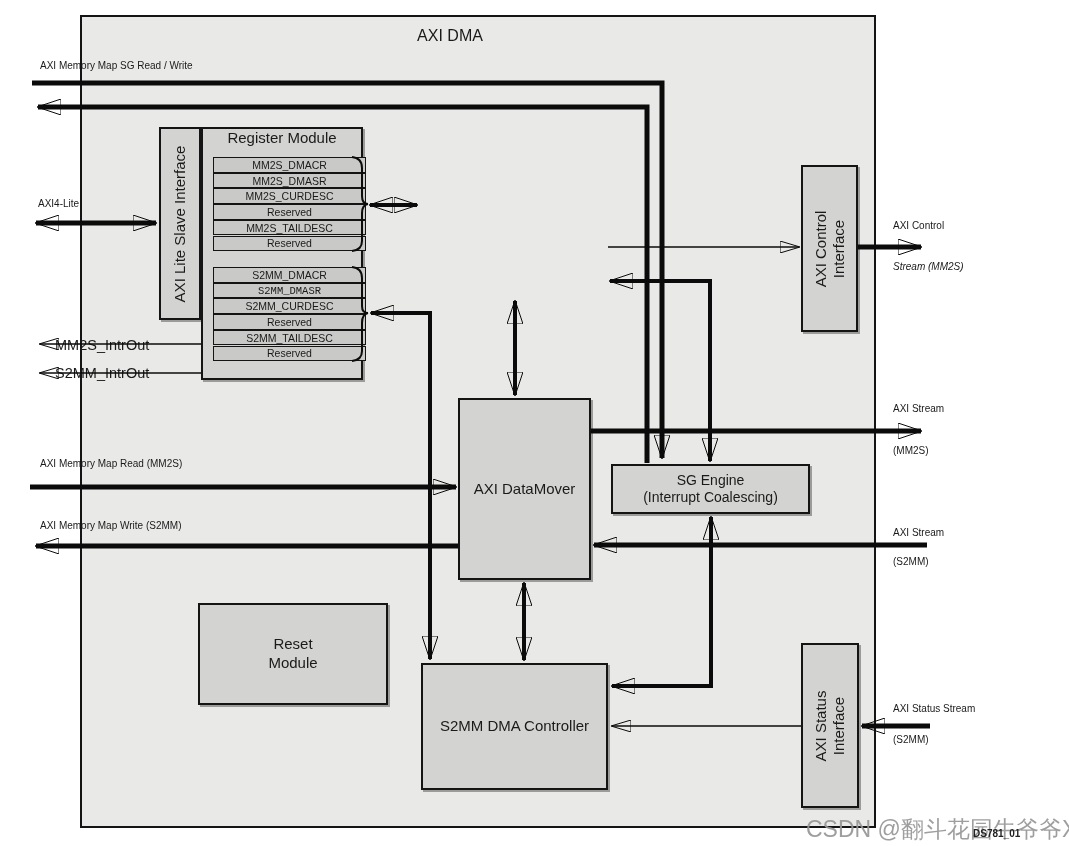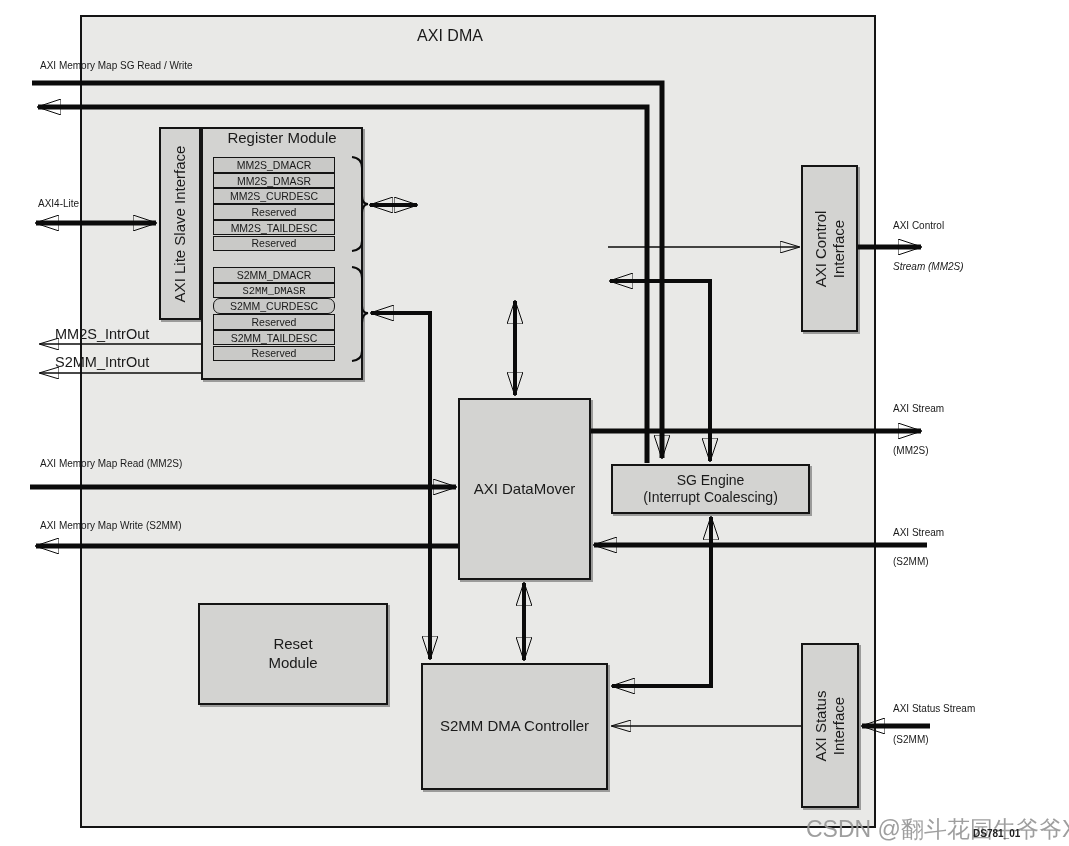--- a/index.html
+++ b/index.html
@@ -7,31 +7,31 @@
   #stage { position:relative; width:1069px; height:846px; background:#ffffff; overflow:hidden; }
 
   .outer { position:absolute; left:80px; top:15px; width:796px; height:813px;
            background:#e9e9e7; border:2.5px solid #141414; }
 
   .box { position:absolute; background:#d3d3d1; border:2px solid #141414;
          box-shadow:2px 2px 0 rgba(60,60,60,.45);
          display:flex; align-items:center; justify-content:center;
          text-align:center; font-size:15px; line-height:1.25; }
 
-  .regrow { position:absolute; left:213px; width:122px; height:15.7px;
+  .regrow { position:absolute; left:213px; width:153px; height:15.7px;
             background:#c9c9c7; border:1.5px solid #141414;
             font-size:10.5px; line-height:12px; text-align:center;
             display:flex; align-items:center; justify-content:center; }
 
   .vwrap { position:absolute; left:50%; top:50%;
            transform:translate(-50%,-50%) rotate(-90deg);
            white-space:nowrap; text-align:center; font-size:15px; line-height:1.2; }
 
   .lbl { position:absolute; font-size:10px; white-space:nowrap; }
-  .lbl-sm { position:absolute; font-size:14.5px; white-space:nowrap; }
+  .lbl-sm { position:absolute; font-size:14.5px; white-space:nowrap;margin-top:11px; }
 
   #connectors { position:absolute; left:0; top:0; z-index:5; pointer-events:none; }
   #connectors path { stroke:#0b0b0b; fill:none; }
 
   .title { position:absolute; left:80px; top:27px; width:740px; text-align:center;
            font-size:16px; }
 
   .watermark { position:absolute; left:806px; top:814px; font-size:23px;
                color:rgba(150,150,150,.92); white-space:nowrap; z-index:20; }
   .figid { position:absolute; left:973px; top:828px; font-size:10px; font-weight:bold;
@@ -55,21 +55,21 @@
 
   <div class="regrow" style="top:157px;">MM2S_DMACR</div>
   <div class="regrow" style="top:172.7px;">MM2S_DMASR</div>
   <div class="regrow" style="top:188.4px;">MM2S_CURDESC</div>
   <div class="regrow" style="top:204.1px;">Reserved</div>
   <div class="regrow" style="top:219.8px;">MM2S_TAILDESC</div>
   <div class="regrow" style="top:235.5px;">Reserved</div>
 
   <div class="regrow" style="top:267px;">S2MM_DMACR</div>
   <div class="regrow" style="top:282.7px;font-family:Liberation Mono, monospace;">S2MM_DMASR</div>
-  <div class="regrow" style="top:298.4px;border-radius:7px;">S2MM_CURDESC</div>
+  <div class="regrow" style="top:298.4px;">S2MM_CURDESC</div>
   <div class="regrow" style="top:314.1px;">Reserved</div>
   <div class="regrow" style="top:329.8px;">S2MM_TAILDESC</div>
   <div class="regrow" style="top:345.5px;">Reserved</div>
 
 
   <div class="box" style="left:458px; top:398px; width:133px; height:182px;text-align:right;">
     <span>AXI DataMover</span>
   </div>
 
   <div class="box" style="left:611px; top:464px; width:199px; height:50px; font-size:14px;">

